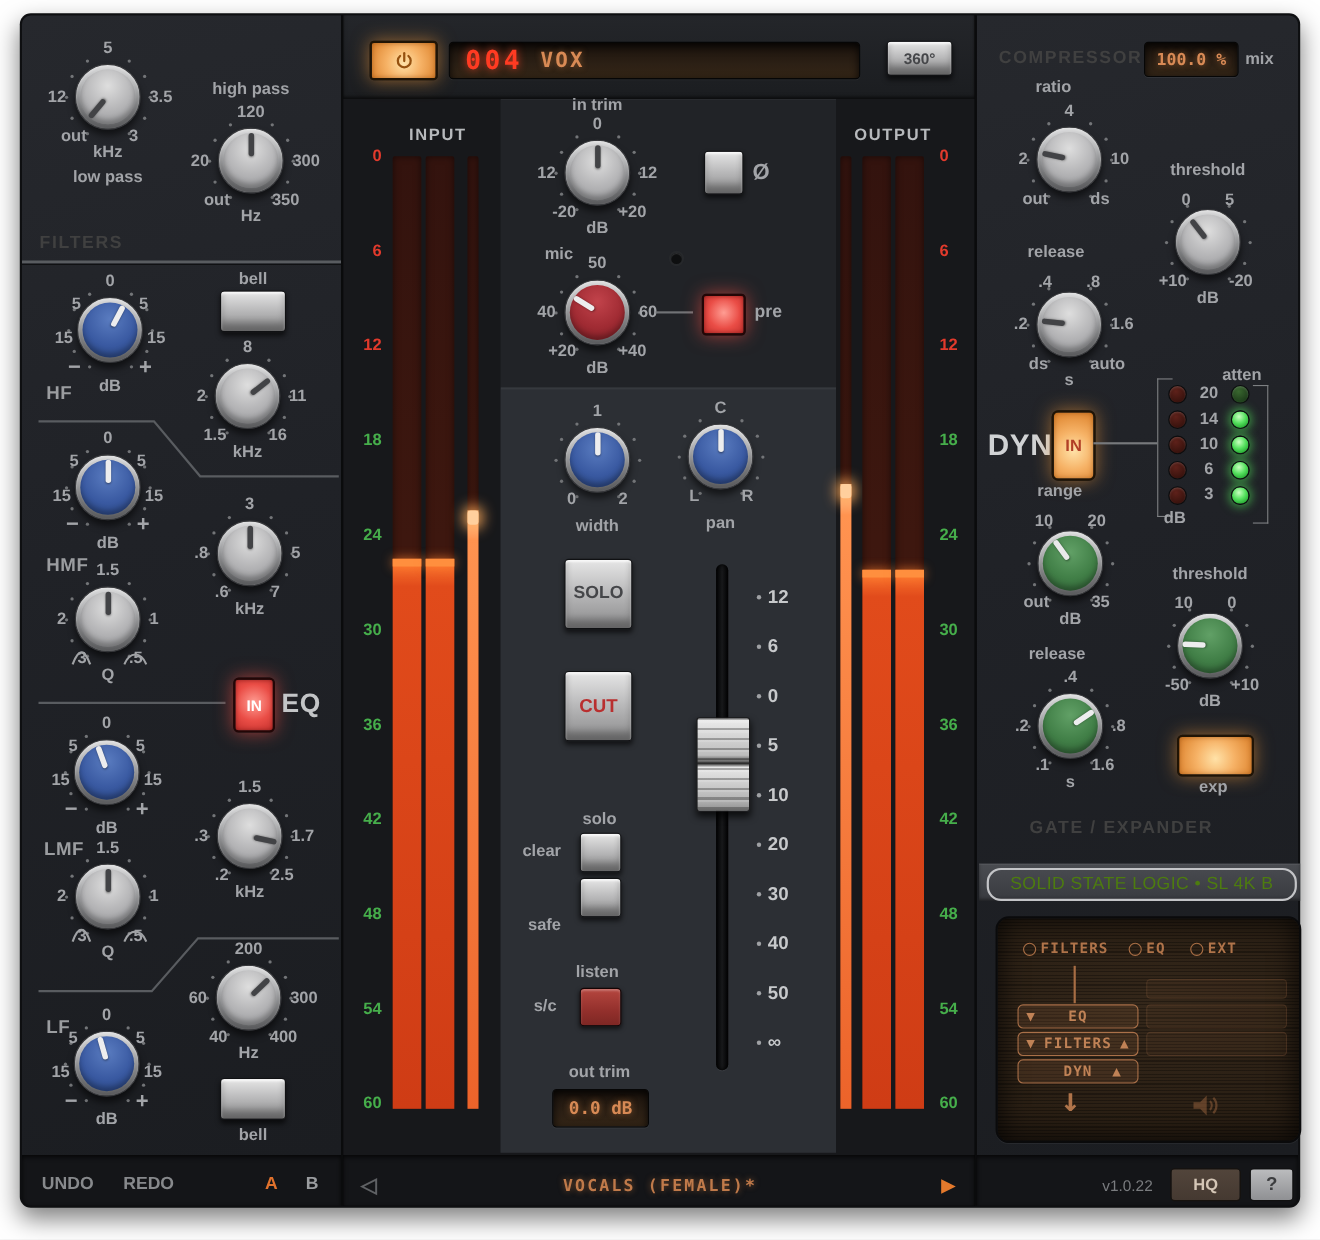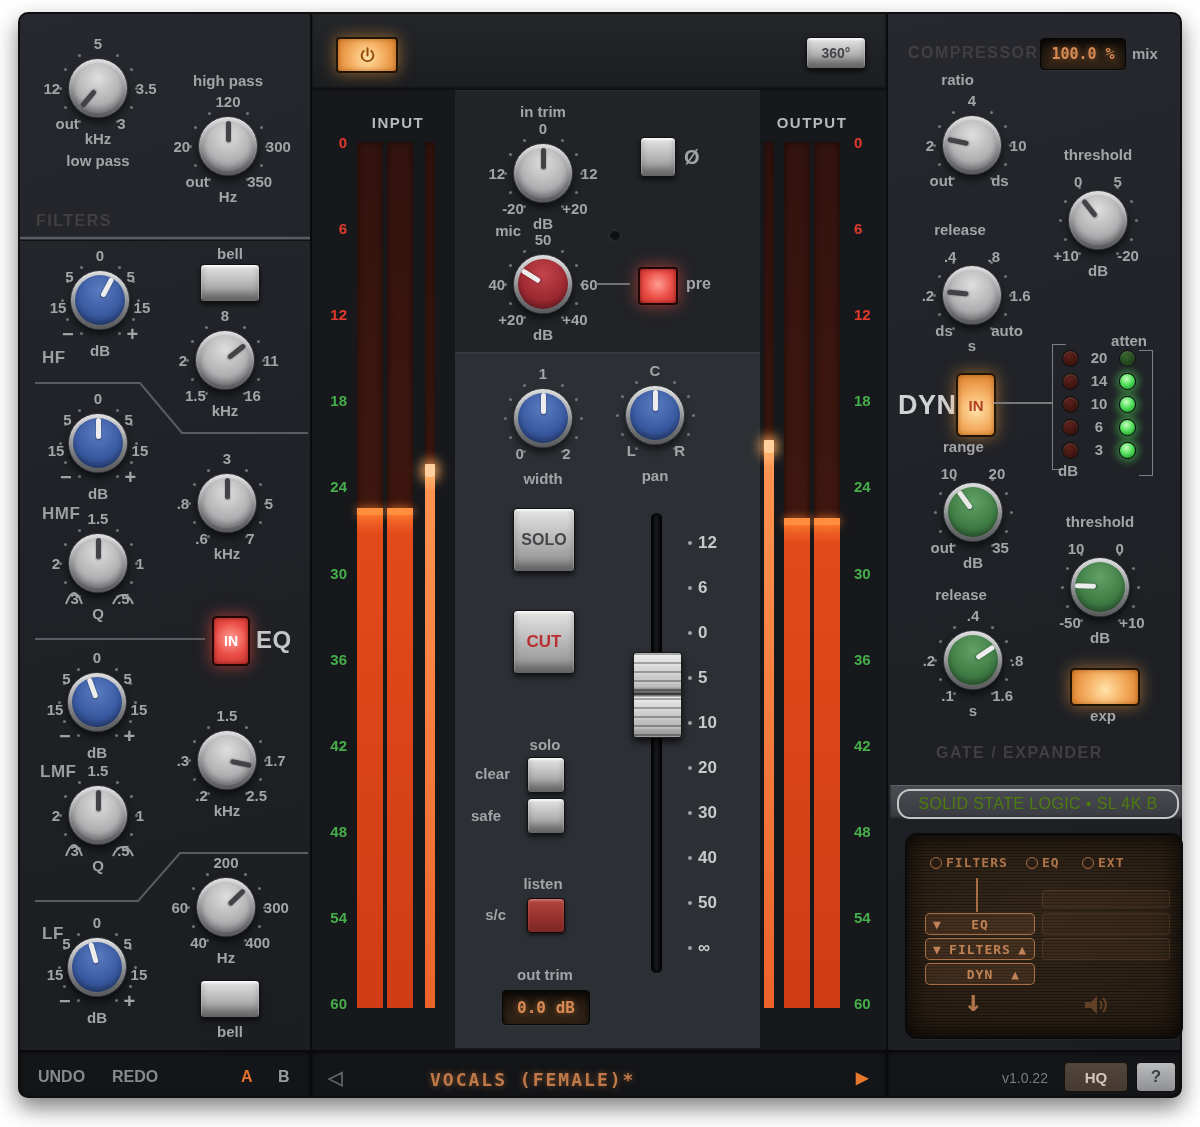--- a/index.html
+++ b/index.html
@@ -351,20 +351,24 @@
   <div class="slab" style="left:112px;top:1068px;font-size:16px;color:#87898c">REDO</div>
   <div class="slab" style="left:241px;top:1068px;font-size:16px;color:#e0712c">A</div>
   <div class="slab" style="left:278px;top:1068px;font-size:16px;color:#9a9c9f">B</div>
 
   <div class="glow-orange" style="left:336px;top:37px;width:58px;height:32px;border-radius:4px">
     <svg width="19" height="19" viewBox="0 0 24 24">
       <path d="M12 3v9" stroke="#96510f" stroke-width="2.6" fill="none" stroke-linecap="round"></path>
       <path d="M7.2 6.2a7.4 7.4 0 1 0 9.6 0" stroke="#96510f" stroke-width="2.6" fill="none" stroke-linecap="round"></path>
     </svg>
   </div>
+  <div class="lcd" style="left:408px;top:38px;width:372px;height:32px">
+    <span class="seg" style="margin-left:14px;font-size:24px">004</span>
+    <span class="amber" style="margin-left:16px;font-size:19px;font-weight:bold;letter-spacing:2px">VOX</span>
+  </div>
   <div class="btn3d" style="left:806px;top:37px;width:58px;height:30px;font-size:14px">
       <span>360°</span>
     </div>
 
   <div class="mlab" style="left:352px;top:114px;width:92px">INPUT</div>
   <div class="mbar" style="left:357px;top:142px;width:26px;height:866px">
       <div class="lit" style="top: 42.3%;"></div>
     </div>
   <div class="mbar" style="left:387px;top:142px;width:26px;height:866px">
       <div class="lit" style="top: 42.3%;"></div>
@@ -380,21 +384,21 @@
   <span class="mnum grn" style="left:325px;width:22px;text-align:right;top:573px">30</span>
   <span class="mnum grn" style="left:325px;width:22px;text-align:right;top:659px">36</span>
   <span class="mnum grn" style="left:325px;width:22px;text-align:right;top:745px">42</span>
   <span class="mnum grn" style="left:325px;width:22px;text-align:right;top:831px">48</span>
   <span class="mnum grn" style="left:325px;width:22px;text-align:right;top:917px">54</span>
   <span class="mnum grn" style="left:325px;width:22px;text-align:right;top:1003px">60</span>
 
   <div class="abs" style="left:455px;top:90px;width:305px;height:262px;background:#212327;box-shadow:inset 0 1px 0 rgba(255,255,255,.04)"></div>
   <div class="abs" style="left:455px;top:352px;width:305px;height:696px;background:#2c2f34;box-shadow:inset 0 2px 0 rgba(255,255,255,.05)"></div>
 
-  <div class="knob grayptr" style="left:513px;top:143px">
+  <div class="knob grayptr" style="left:513px;top:127px">
     <span class="dots"></span>
     <div class="cap">
         <div class="face"></div>
         <div class="ptr" style="transform: rotate(0deg);">
           <i></i>
         </div>
       </div>
     <span class="kl nmt" style="top:-40px">in trim</span>
     <span class="kl t">0</span>
     <span class="kl l">12</span>
@@ -471,21 +475,21 @@
   <span class="fnum" style="top:723px">10</span>
   <span class="fnum" style="top:768px">20</span>
   <span class="fnum" style="top:813px">30</span>
   <span class="fnum" style="top:858px">40</span>
   <span class="fnum" style="top:903px">50</span>
   <span class="fnum" style="top:948px">∞</span>
 
   <div class="slab" style="left:515px;top:736px;width:60px;text-align:center">solo</div>
   <div class="slab" style="left:462px;top:765px;width:48px;text-align:right">clear</div>
   <div class="btn3d" style="left:527px;top:757px;width:36px;height:34px"></div>
-  <div class="slab" style="left:462px;top:807px;width:48px;text-align:center">safe</div>
+  <div class="slab" style="left:462px;top:832px;width:48px;text-align:right">safe</div>
   <div class="btn3d" style="left:527px;top:798px;width:36px;height:34px"></div>
 
   <div class="slab" style="left:513px;top:875px;width:60px;text-align:center">listen</div>
   <div class="slab" style="left:458px;top:906px;width:48px;text-align:right">s/c</div>
   <div class="flat-red" style="left:527px;top:898px;width:36px;height:33px"></div>
 
   <div class="slab" style="left:503px;top:966px;width:84px;text-align:center">out trim</div>
   <div class="lcd" style="left:502px;top:990px;width:86px;height:33px;justify-content:center">
     <span class="amber" style="font-size:16px;font-weight:bold">0.0 dB</span>
   </div>
@@ -506,21 +510,21 @@
   <span class="mnum grn" style="left:854px;width:26px;top:400px">18</span>
   <span class="mnum grn" style="left:854px;width:26px;top:486px">24</span>
   <span class="mnum grn" style="left:854px;width:26px;top:573px">30</span>
   <span class="mnum grn" style="left:854px;width:26px;top:659px">36</span>
   <span class="mnum grn" style="left:854px;width:26px;top:745px">42</span>
   <span class="mnum grn" style="left:854px;width:26px;top:831px">48</span>
   <span class="mnum grn" style="left:854px;width:26px;top:917px">54</span>
   <span class="mnum grn" style="left:854px;width:26px;top:1003px">60</span>
 
   <div class="slab" style="left:328px;top:1066px;font-size:19px;color:#5f6164">◁</div>
-  <div class="abs amber" style="left:430px;top:1069px;width:340px;font-family:'DejaVu Sans Mono',monospace;font-weight:bold;font-size:18px;letter-spacing:2px;color:#c07a4a">VOCALS (FEMALE)*</div>
+  <div class="abs amber" style="left:430px;top:1069px;width:340px;text-align:center;font-family:'DejaVu Sans Mono',monospace;font-weight:bold;font-size:15px;letter-spacing:2px;color:#c07a4a">VOCALS (FEMALE)*</div>
   <div class="slab" style="left:856px;top:1068px;font-size:16px;color:#e4792c">▶</div>
 
   <div class="title" style="left:908px;top:44px">COMPRESSOR</div>
   <div class="lcd" style="left:1040px;top:38px;width:84px;height:30px;justify-content:center">
     <span class="amber" style="font-size:15px;font-weight:bold">100.0 %</span>
   </div>
   <div class="slab" style="left:1132px;top:45px">mix</div>
 
   <div class="knob grayptr" style="left:942px;top:115px">
     <span class="dots"></span>

